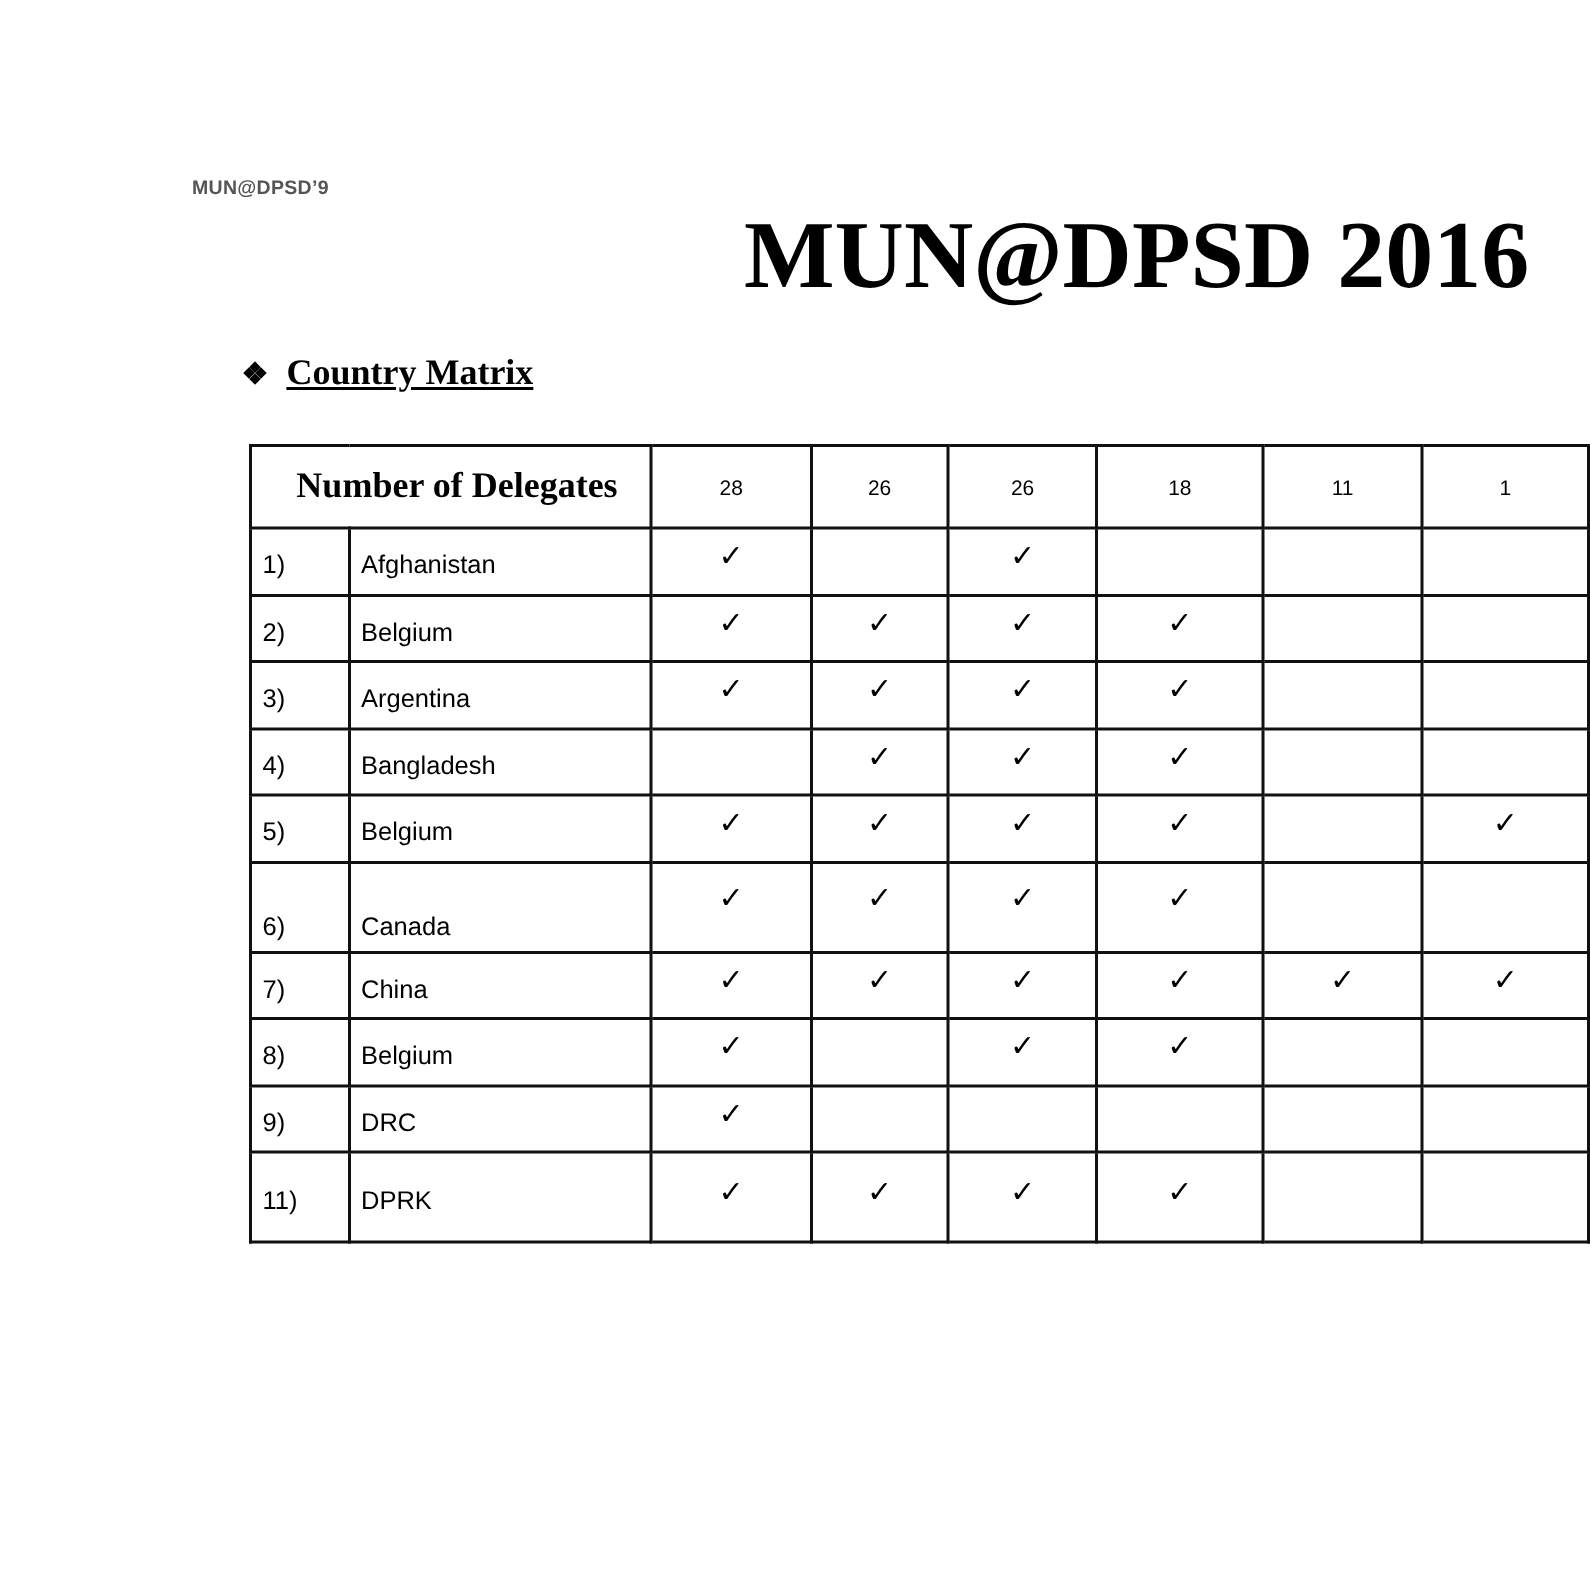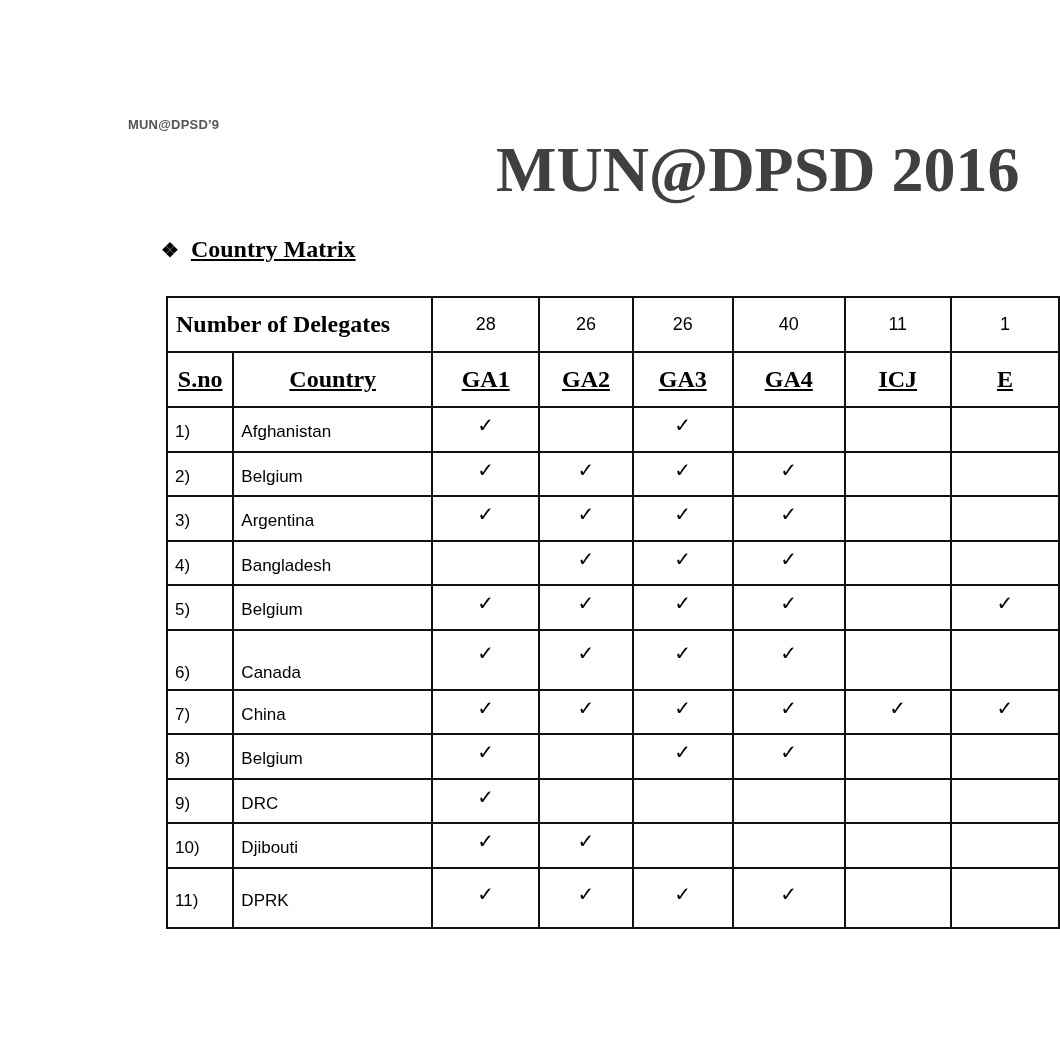--- a/index.html
+++ b/index.html
@@ -9,39 +9,39 @@
     font-family: "Liberation Serif", serif;
   }
   .header-small {
     position: absolute; left: 128px; top: 117px;
     font-family: "Liberation Sans", sans-serif; font-weight: bold;
     font-size: 13px; color: #555555; letter-spacing: 0.2px;
   }
   .title {
     position: absolute; left: 496px; top: 130px;
     font-family: "Liberation Serif", serif; font-weight: bold;
-    font-size: 64px; color: #404040; white-space: nowrap; line-height: 80px;
+    font-size: 64px; color: #000000; white-space: nowrap; line-height: 80px;
   }
   .section {
     position: absolute; left: 161px; top: 236px;
     font-family: "Liberation Serif", serif; font-weight: bold; font-size: 24px;
     display: flex; align-items: center;
   }
   .section .bullet { font-size: 20px; margin-right: 12px; }
   .section .label { text-decoration: underline; text-align: right; }
 
   .table-wrap { position: absolute; left: 166px; top: 296px; }
   table { border-collapse: collapse; table-layout: fixed; }
   td {
     border: 2px solid #111; padding: 0; text-align: center; vertical-align: middle;
   }
-  .num { font-family: "Liberation Sans", sans-serif; font-size: 18px; }
+  .num { font-family: "Liberation Sans", sans-serif; font-size: 14px; }
   .hdr { font-family: "Liberation Serif", serif; font-weight: bold; font-size: 24px; text-decoration: underline; }
   .delegates-label {
-    text-align: left; padding-left: 8px;
+    text-align: center; padding-left: 8px;
     font-family: "Liberation Serif", serif; font-weight: bold; font-size: 24px;
   }
   .sno, .country {
     text-align: left; padding-left: 7px;
     font-family: "Liberation Sans", sans-serif; font-size: 17px;
   }
   .tick { font-family: "DejaVu Sans", sans-serif; font-size: 20px; }
   tr.r-tall td.sno, tr.r-tall td.country { vertical-align: bottom; padding-bottom: 6px; }
   tr.r-tall td.tick-cell { vertical-align: top; padding-top: 10px; }
   tr.body-row td.sno, tr.body-row td.country { padding-top: 6px; }
@@ -69,33 +69,23 @@
       <col style="width:120px">
         <col style="width:115px">
         <col style="width:120px">
     </colgroup>
     <tbody id="matrix-body">
         <tr style="height: 55px;">
           <td colspan="2" class="delegates-label">Number of Delegates</td>
           <td class="num">28</td>
           <td class="num">26</td>
           <td class="num">26</td>
-          <td class="num">40</td>
+          <td class="num">18</td>
           <td class="num">11</td>
           <td class="num">1</td>
-        </tr>
-        <tr style="height: 55px;">
-          <td class="hdr">S.no</td>
-          <td class="hdr">Country</td>
-          <td class="hdr">GA1</td>
-          <td class="hdr">GA2</td>
-          <td class="hdr">GA3</td>
-          <td class="hdr">GA4</td>
-          <td class="hdr">ICJ</td>
-          <td class="hdr">E</td>
         </tr>
         <tr class="body-row" style="height: 44.5px;">
           <td class="sno">1)</td>
           <td class="country">Afghanistan</td>
           <td class="tick-cell tick">✓</td>
           <td class="tick-cell tick"></td>
           <td class="tick-cell tick">✓</td>
           <td class="tick-cell tick"></td>
           <td class="tick-cell tick"></td>
           <td class="tick-cell tick"></td>
@@ -173,30 +163,20 @@
         <tr class="body-row" style="height: 44.5px;">
           <td class="sno">9)</td>
           <td class="country">DRC</td>
           <td class="tick-cell tick">✓</td>
           <td class="tick-cell tick"></td>
           <td class="tick-cell tick"></td>
           <td class="tick-cell tick"></td>
           <td class="tick-cell tick"></td>
           <td class="tick-cell tick"></td>
         </tr>
-        <tr class="body-row" style="height: 44.5px;">
-          <td class="sno">10)</td>
-          <td class="country">Djibouti</td>
-          <td class="tick-cell tick">✓</td>
-          <td class="tick-cell tick">✓</td>
-          <td class="tick-cell tick"></td>
-          <td class="tick-cell tick"></td>
-          <td class="tick-cell tick"></td>
-          <td class="tick-cell tick"></td>
-        </tr>
         <tr class="body-row" style="height: 60px;">
           <td class="sno">11)</td>
           <td class="country">DPRK</td>
           <td class="tick-cell tick">✓</td>
           <td class="tick-cell tick">✓</td>
           <td class="tick-cell tick">✓</td>
           <td class="tick-cell tick">✓</td>
           <td class="tick-cell tick"></td>
           <td class="tick-cell tick"></td>
         </tr>

